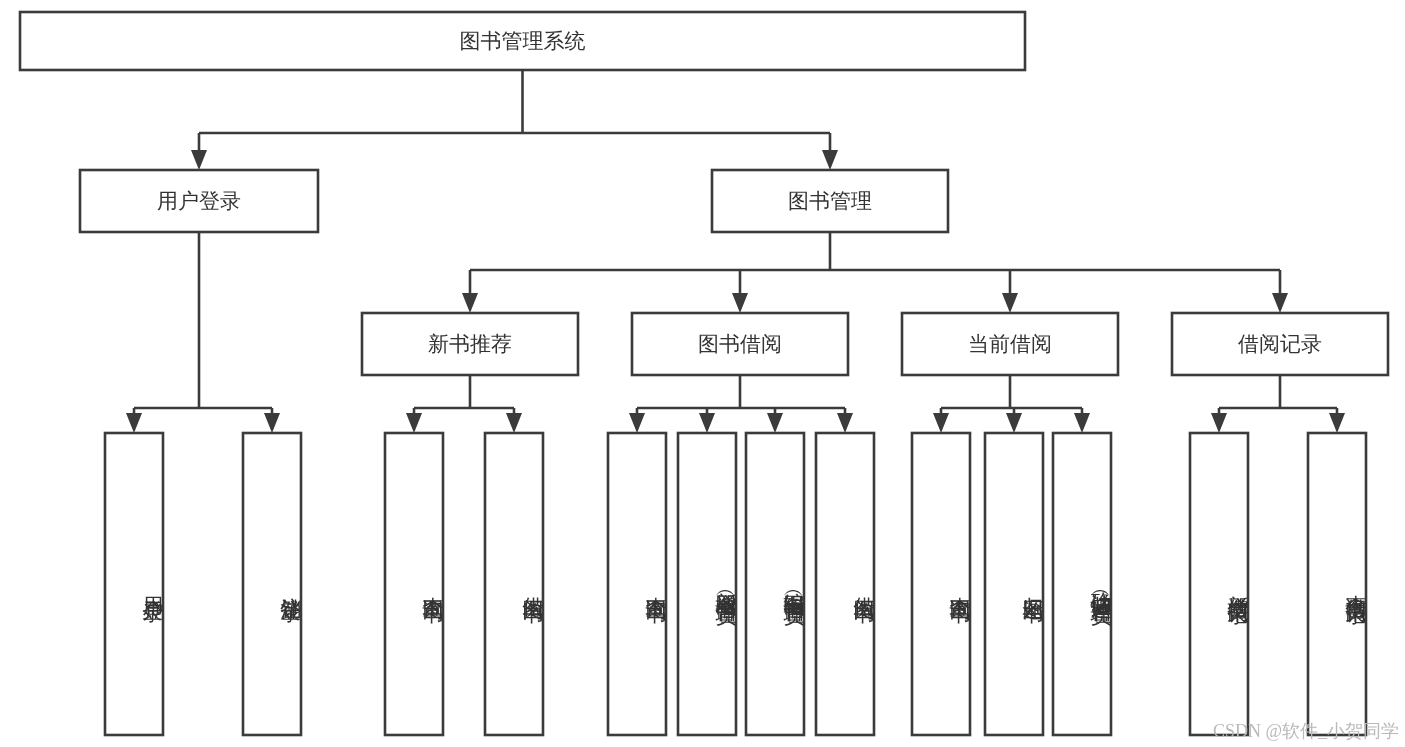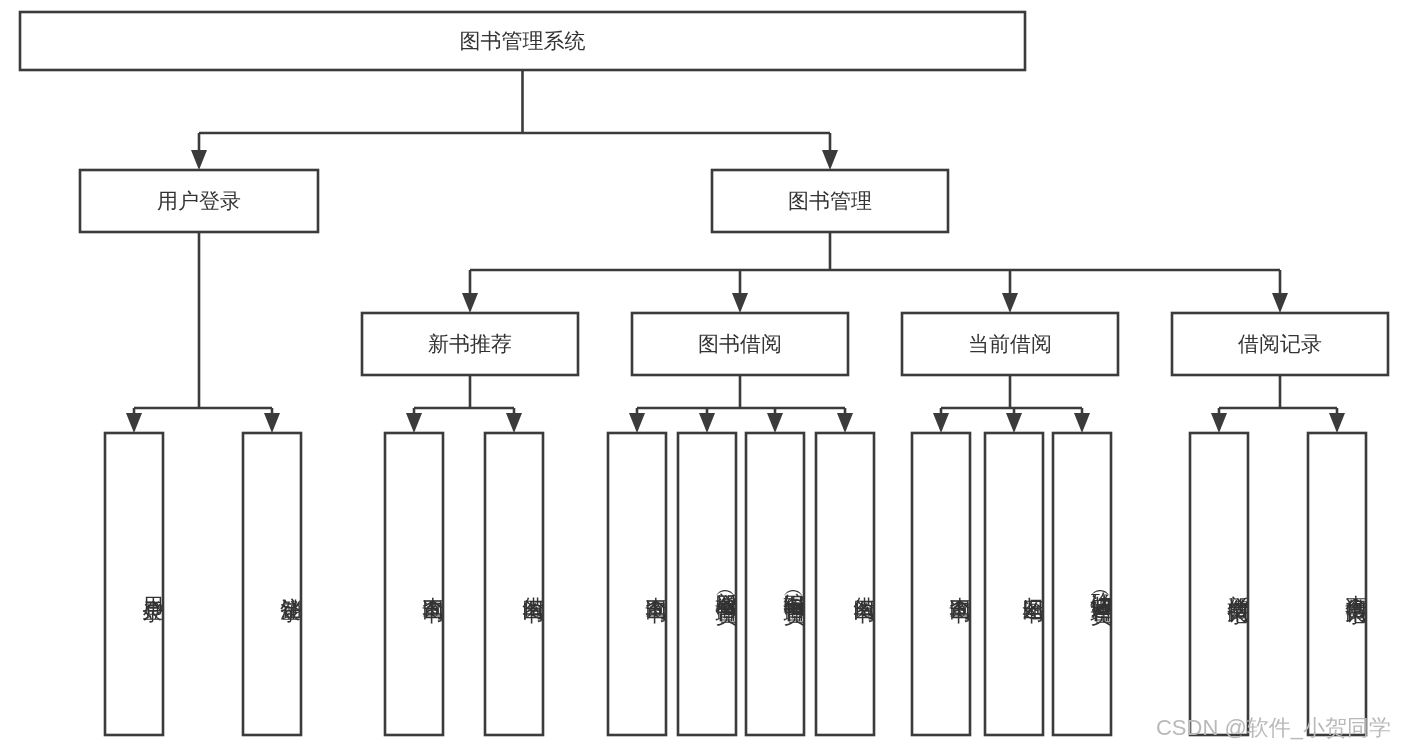--- a/index.html
+++ b/index.html
@@ -60,24 +60,24 @@
     font-family: "DejaVu Sans", "Liberation Sans", sans-serif;
     font-size: 21px;
     color: #333333;
     letter-spacing: 2px;
     line-height: 1;
     white-space: nowrap;
     pointer-events: none;
   }
   .watermark {
     position: absolute;
-    right: 14px;
+    right: 6px;
     bottom: 4px;
-    font-family: Liberation Sans, sans-serif;
-    font-size: 22px;
+    font-family: Liberation Serif, serif;
+    font-size: 18px;
     color: #b9b9b9;
     white-space: nowrap;
   }
 </style>
 </head>
 <body>
 
 <div id="diagram-root">
 
   <svg id="tree-svg" viewBox="0 0 1405 747">

